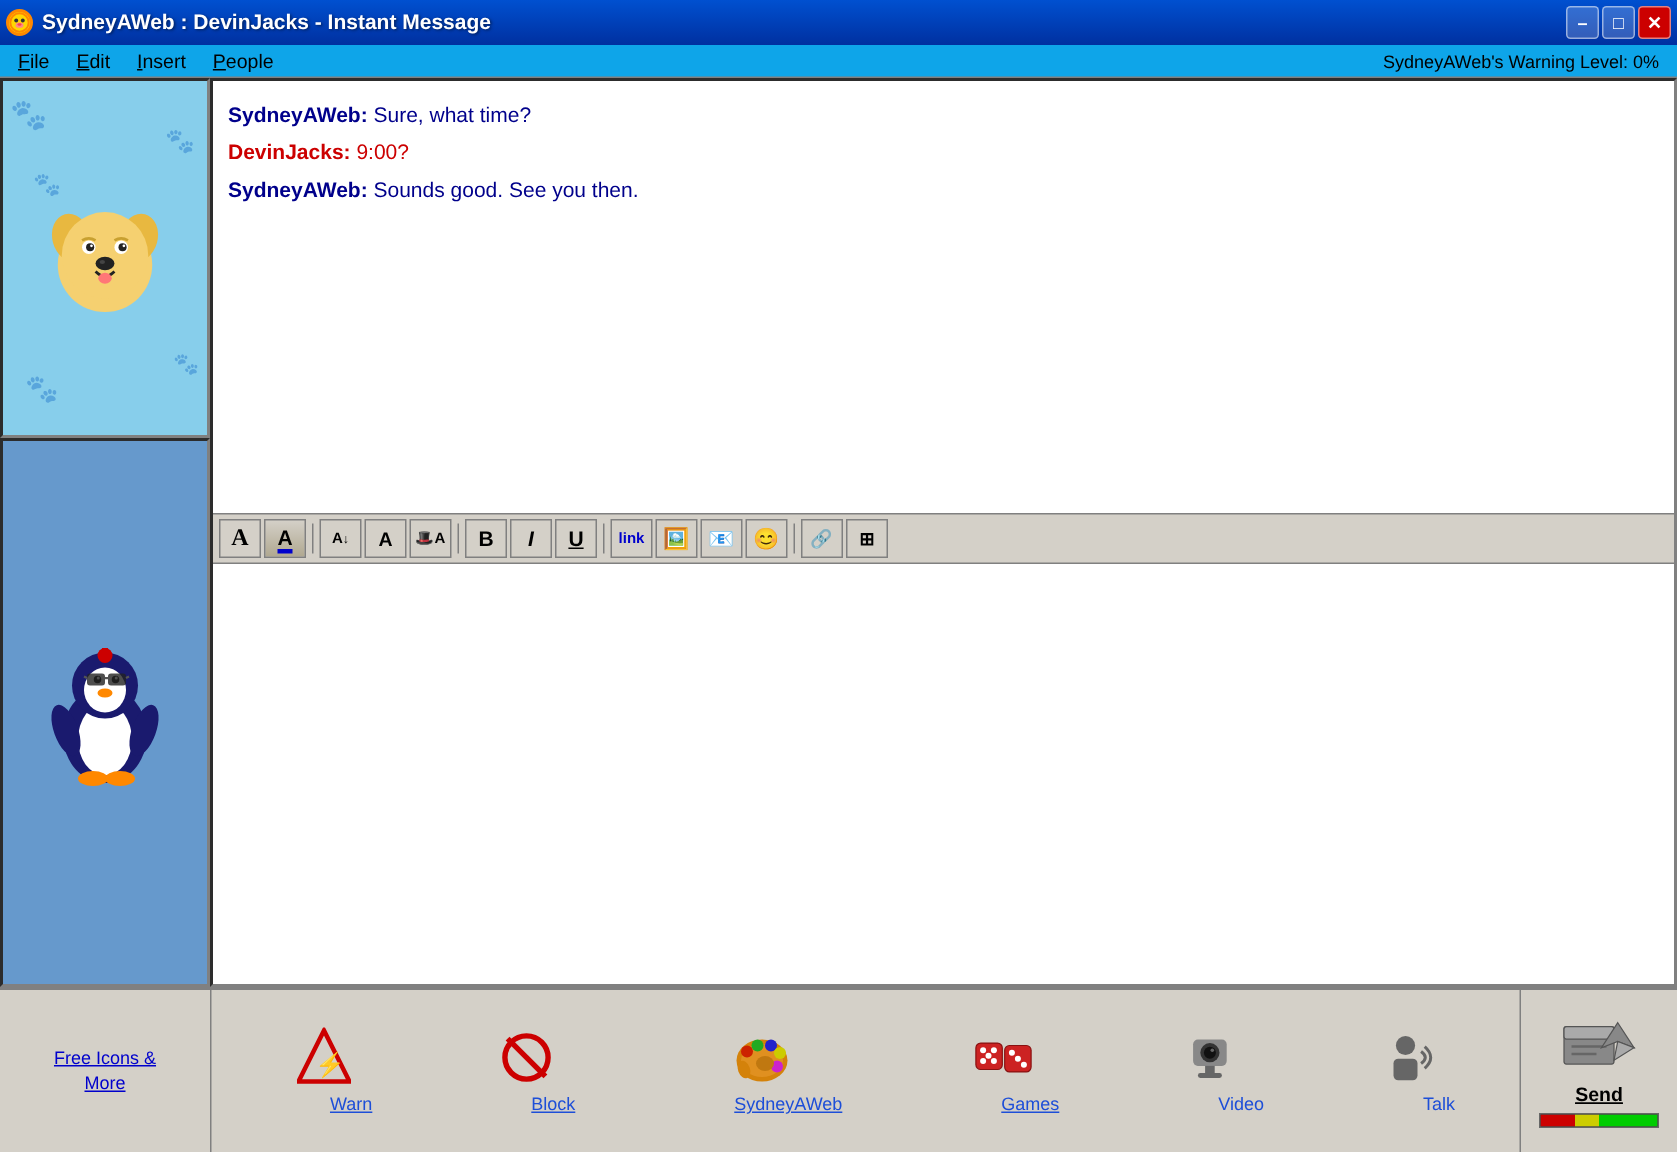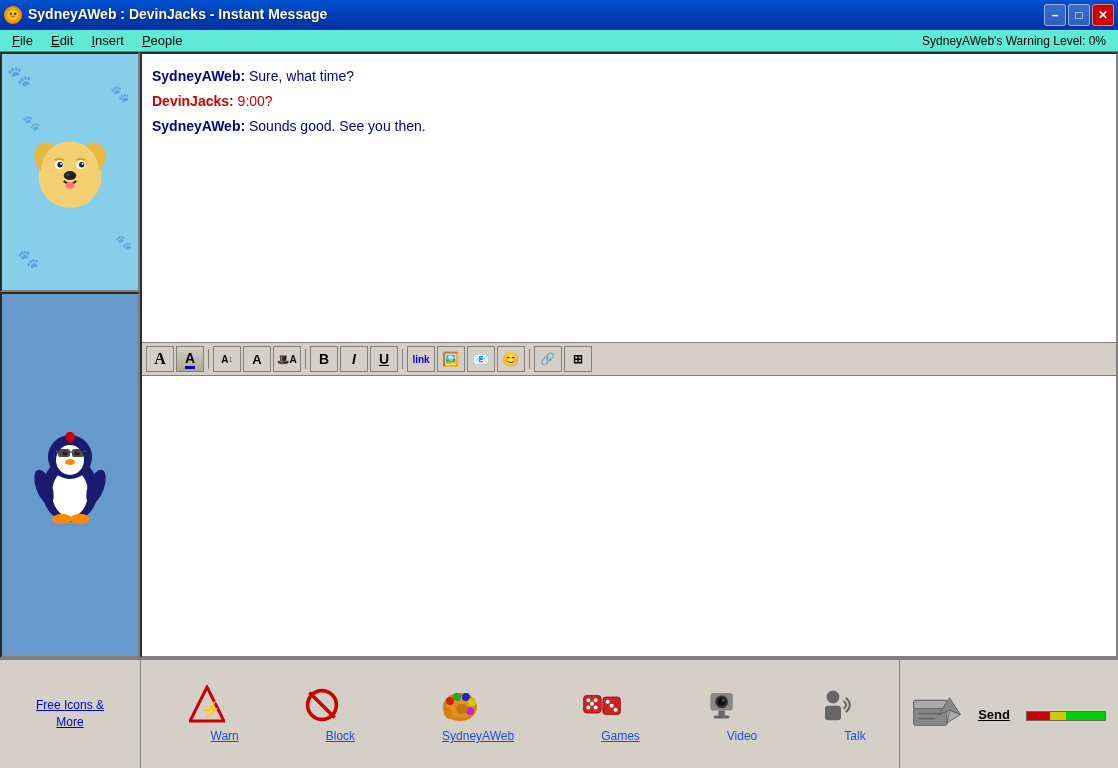--- a/index.html
+++ b/index.html
@@ -60,21 +60,21 @@
       font-weight: bold;
       color: white;
       background: rgba(255,255,255,0.2);
     }
     .title-btn:last-child {
       background: #cc0000;
     }
 
     
     #menu-bar {
-      background: #5eead4;
+      background: #0ea5e9;
       height: 22px;
       display: flex;
       align-items: center;
       padding: 0 4px;
       border-bottom: 1px solid #808080;
       justify-content: space-between;
     }
     #menu-items {
       display: flex;
       gap: 2px;
@@ -259,25 +259,25 @@
     .bottom-btn-label {
       font-size: 12px;
       color: #1d4ed8;
       margin-left: 36px;
     }
     .bottom-btn-label.underlined {
       text-decoration: underline;
     }
     #send-btn {
       display: flex;
-      flex-direction: row;
+      flex-direction: column;
       align-items: center;
       cursor: pointer;
       padding: 8px 12px;
-      gap: 16px;
+      gap: 1px;
       text-decoration: underline;
     }
     #send-icon-area {
       width: 50px;
       height: 45px;
       display: flex;
       align-items: center;
       justify-content: center;
     }
     #progress-bar {

